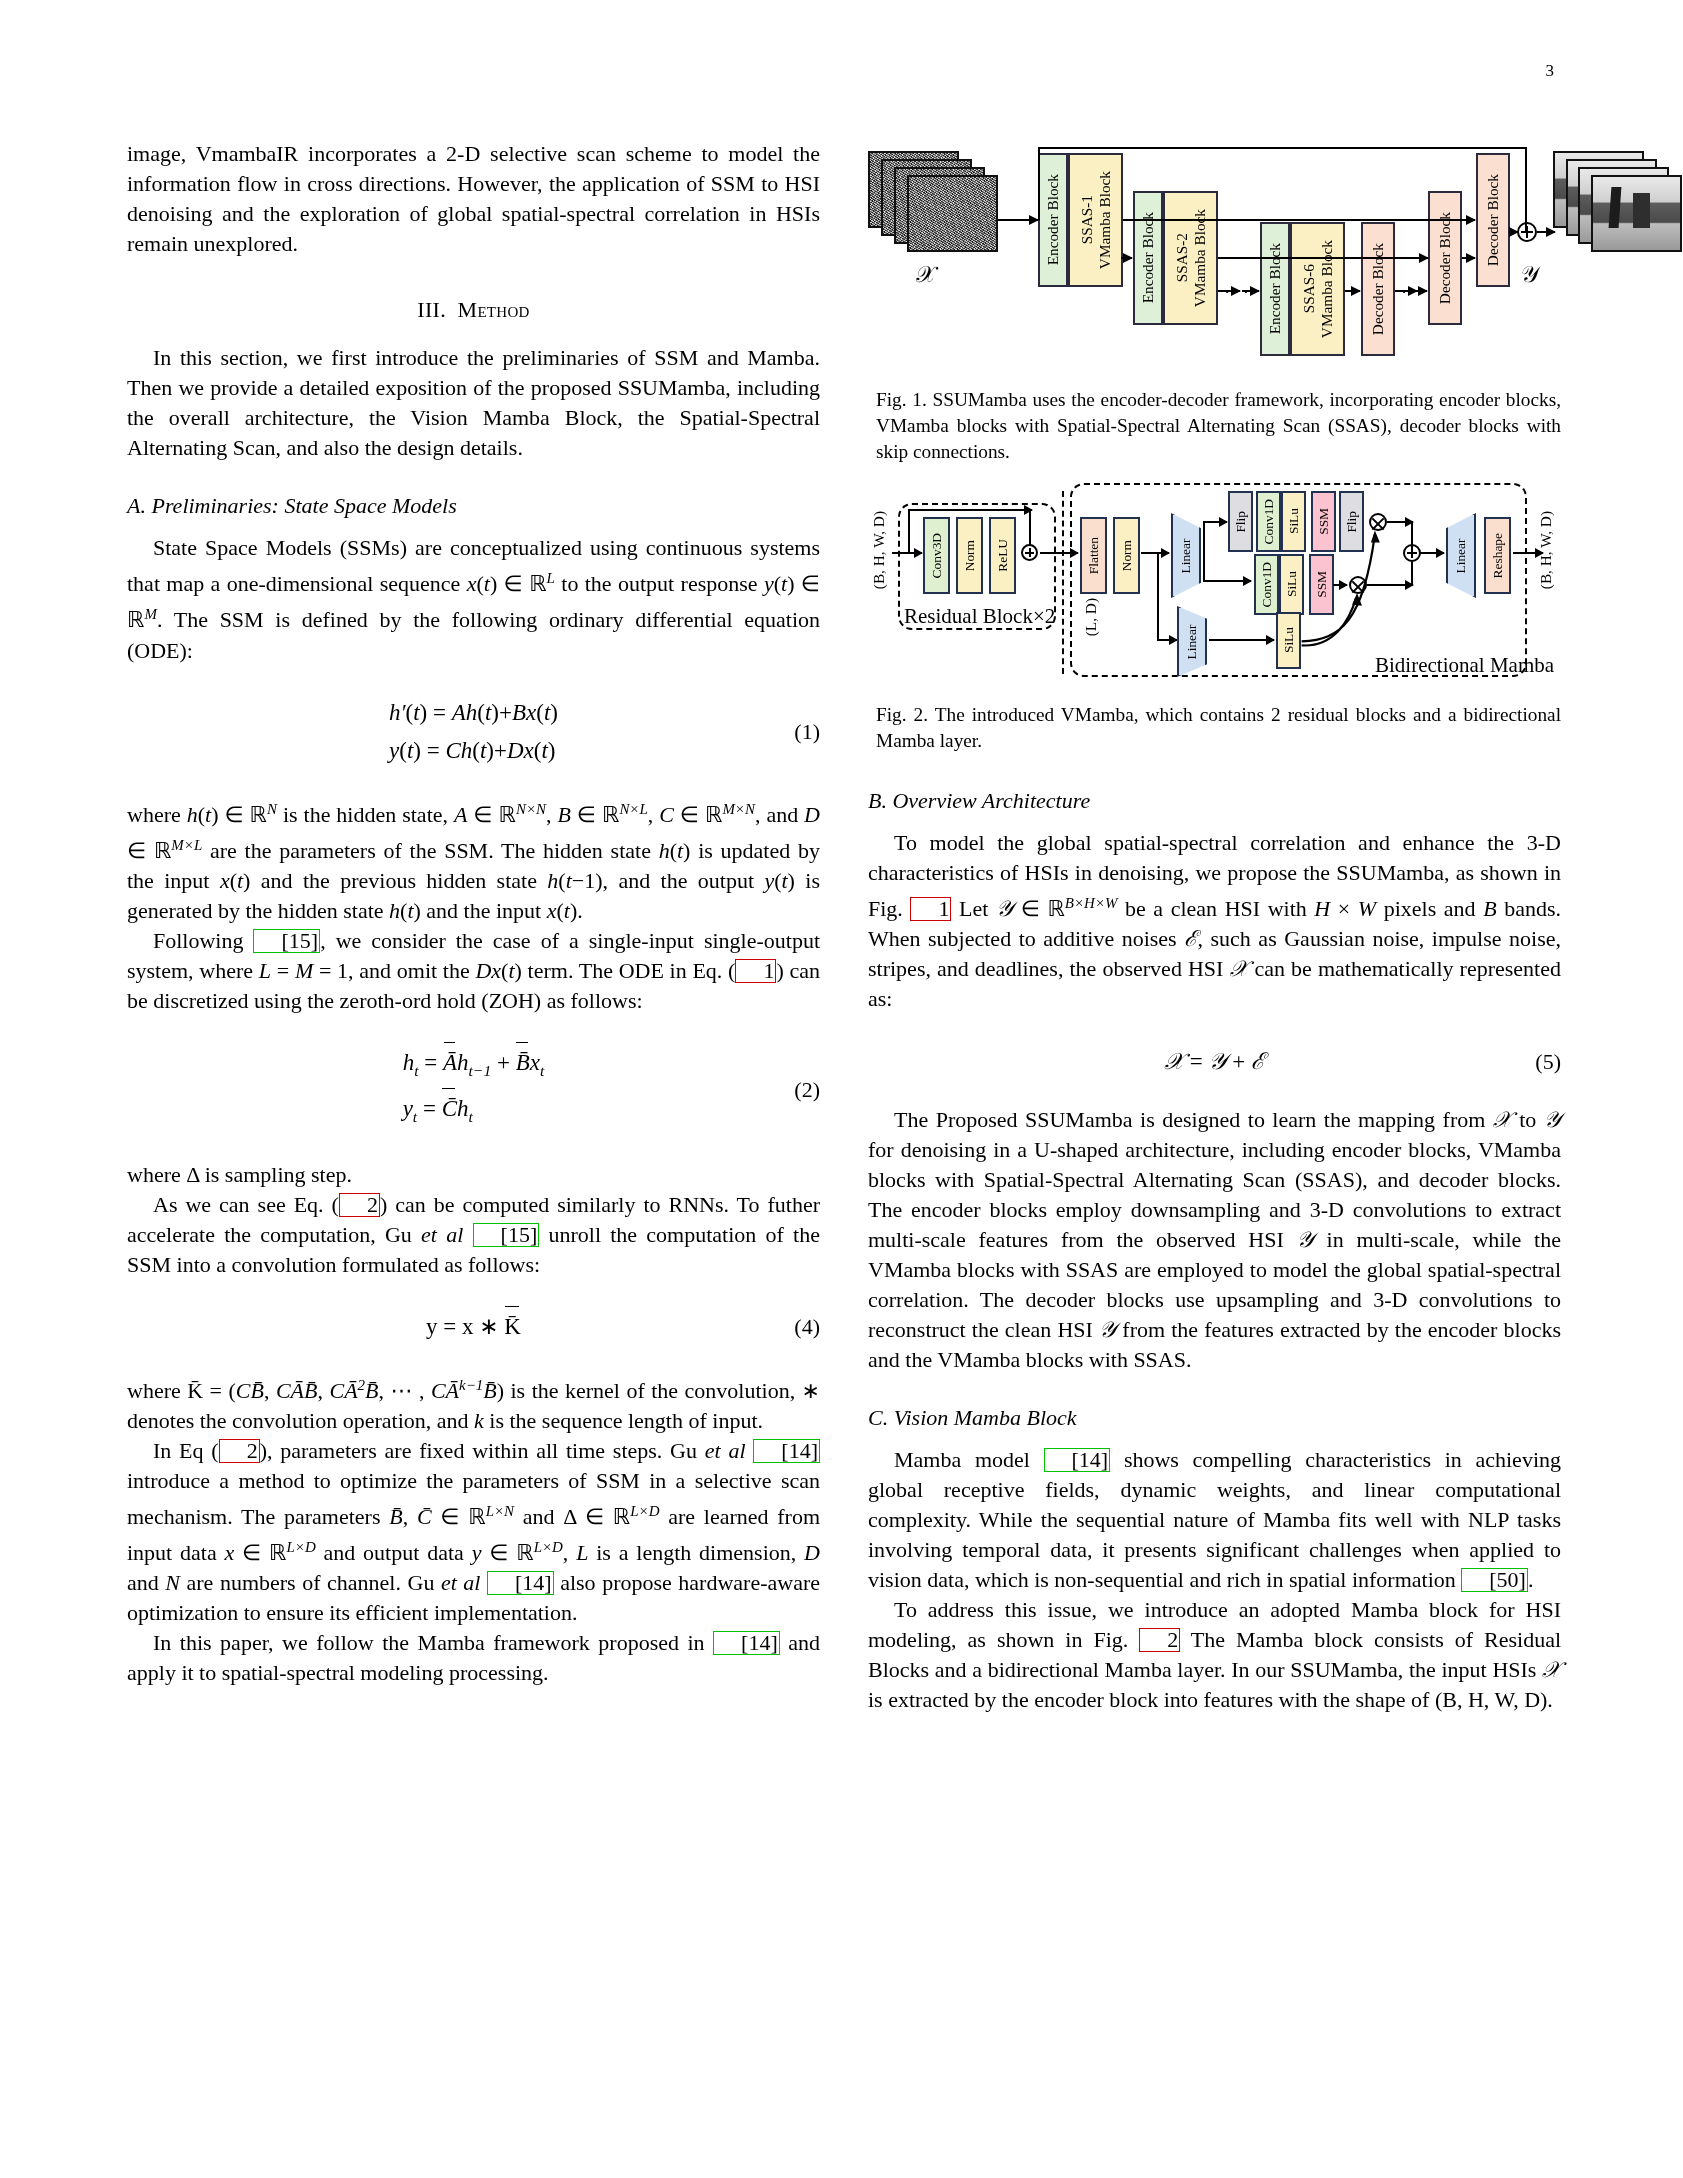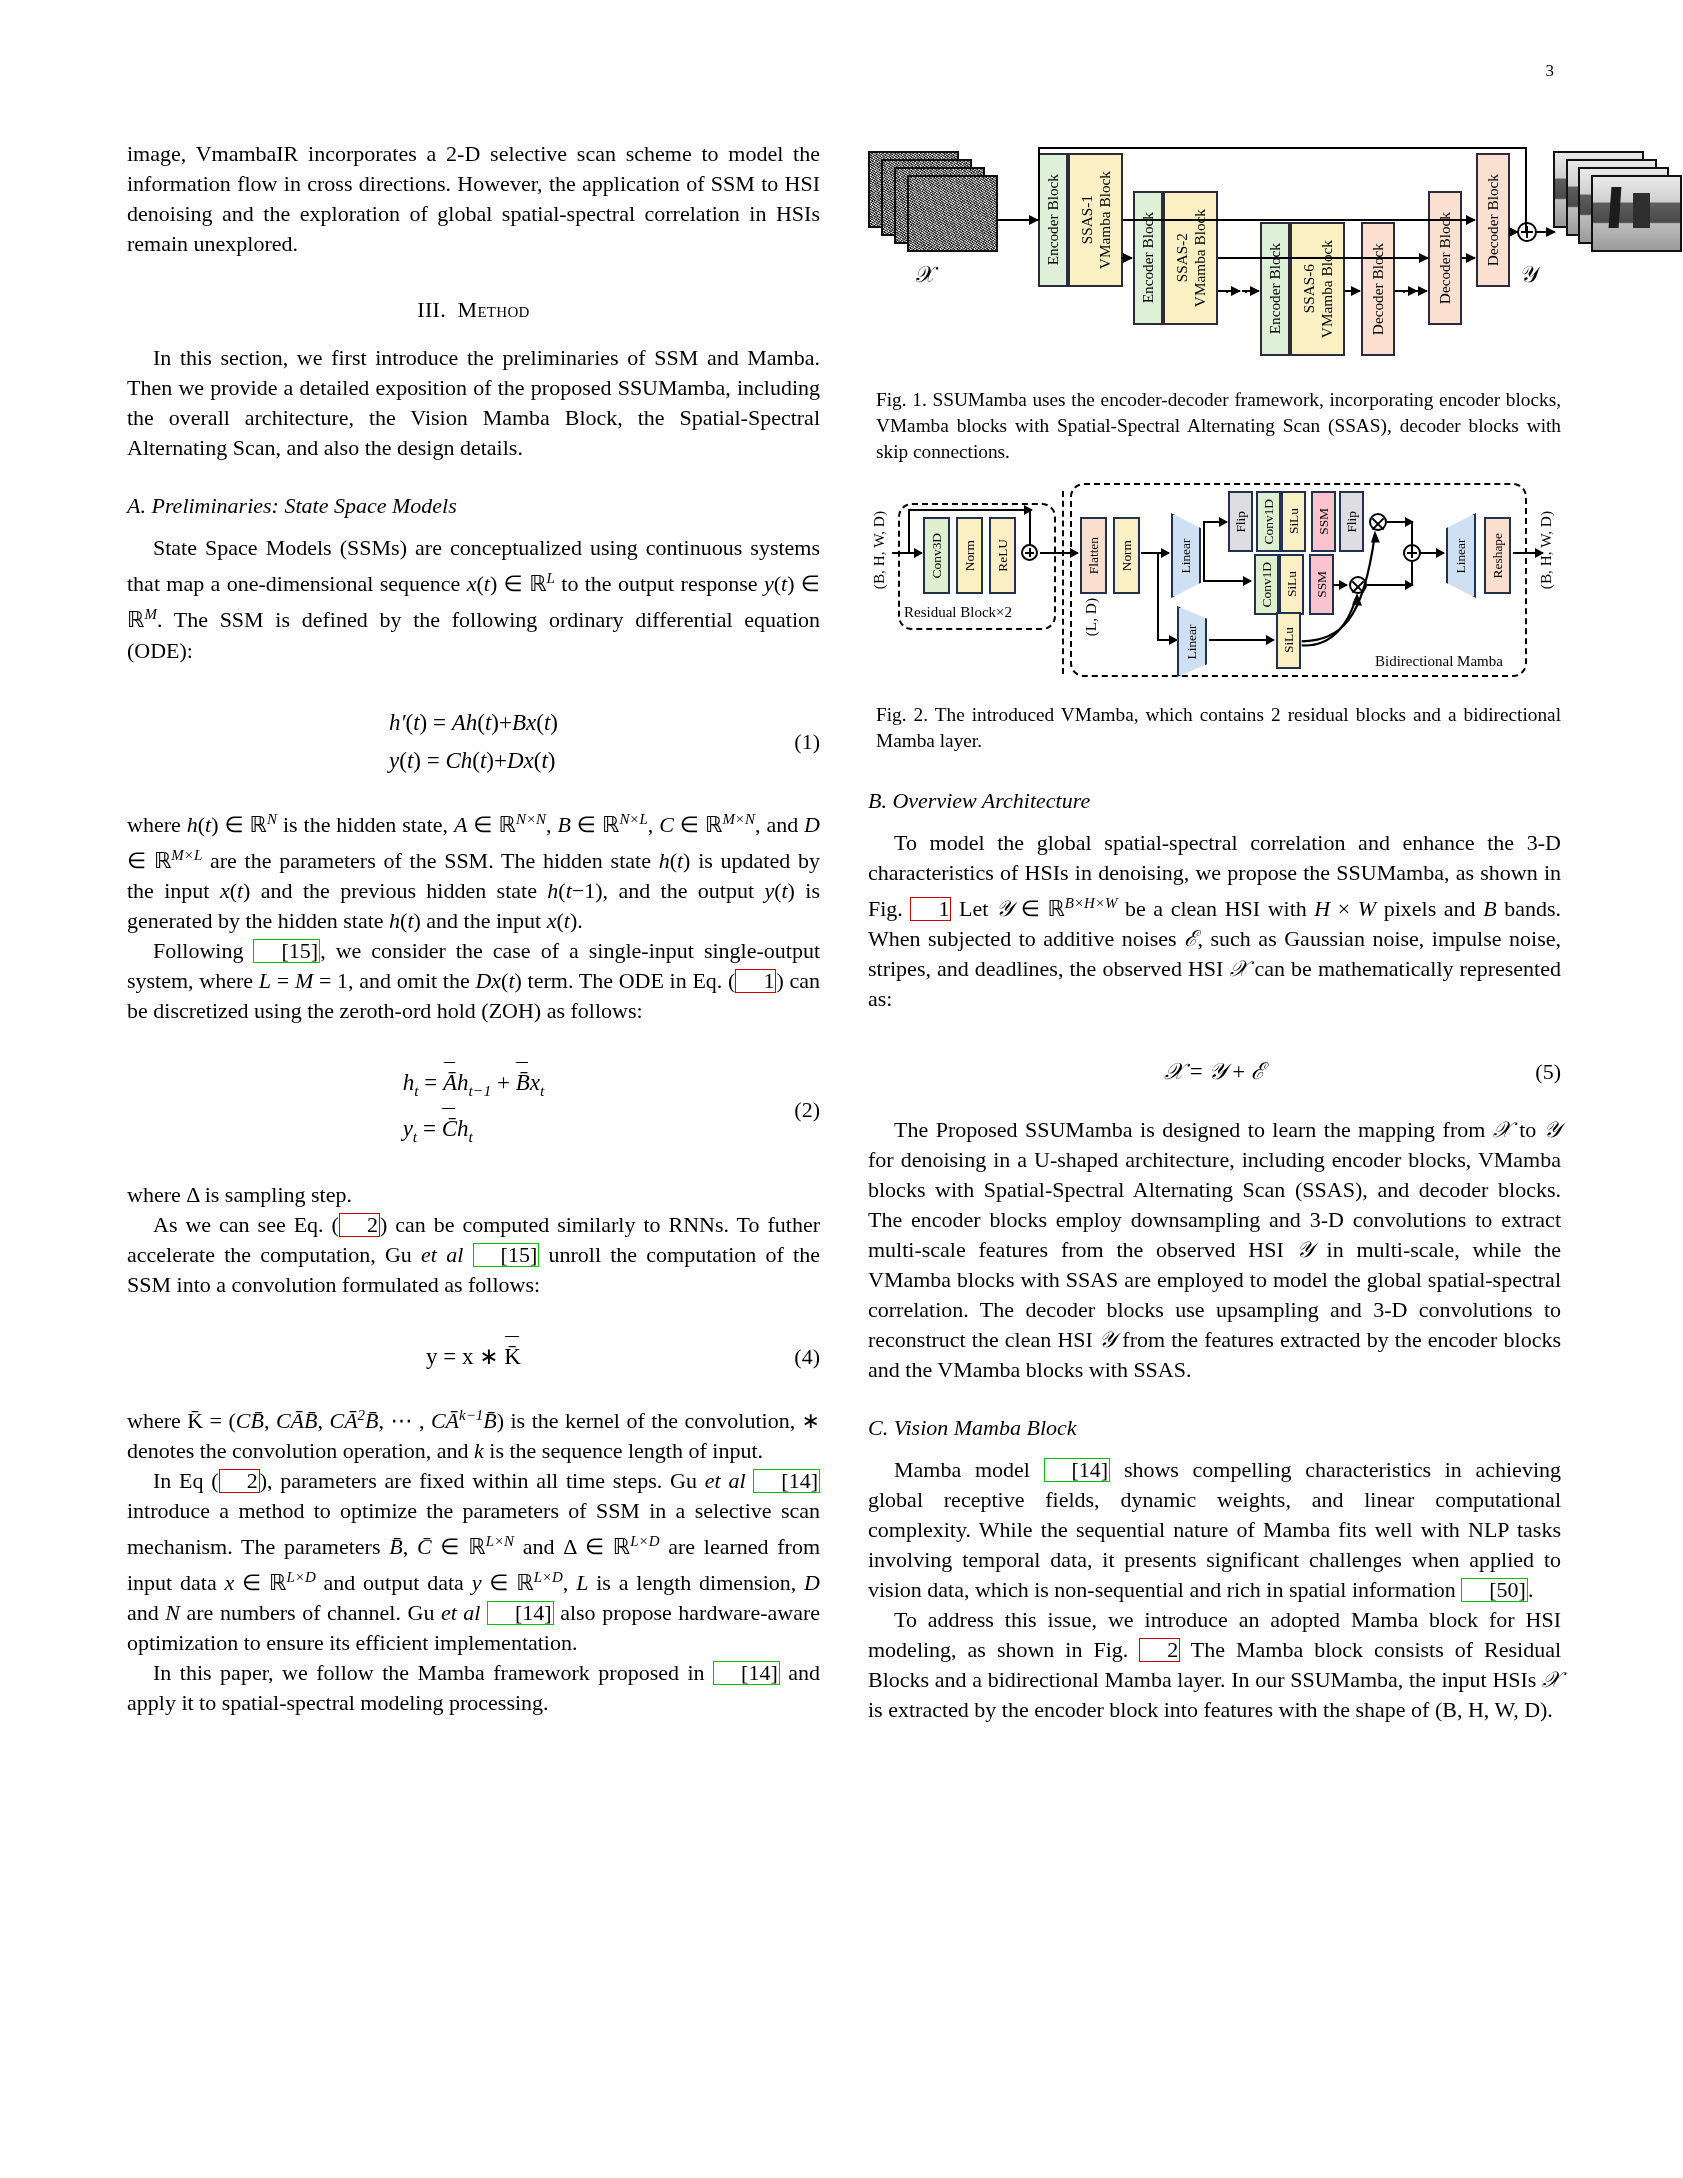--- a/index.html
+++ b/index.html
@@ -54,21 +54,21 @@
   sub { font-size:.68em; vertical-align:sub; font-style:italic;}
   .ovl { position:relative; display:inline-block; }
   .ovl::before {
     content:""; position:absolute; left:5%; right:12%; top:-.08em;
     border-top:1.4px solid #000;
   }
   .cal { font-family:"DejaVu Serif", serif; font-style:italic; }
 
   .eq-block {
     position:relative;
-    margin:38px 0 24px 0;
+    margin:28px 0 24px 0;
     font-size:23px;
   }
   .eq-lines { text-align:center; }
   .eq-line { line-height:38px; white-space:nowrap; }
   .eq-left { display:inline-block; text-align:left; }
   .eq-num {
     position:absolute; right:0; top:50%; transform:translateY(-50%);
     font-size:22px; font-style:normal;
   }
 
@@ -173,21 +173,21 @@
   .c-pink  { background:#fbc2d0; }
   .trap {
     position:absolute; background:#cfe0f2; border:2.2px solid #21314f;
   }
   .trap.right { clip-path:polygon(0 0, 100% 18%, 100% 82%, 0 100%); }
   .trap.left  { clip-path:polygon(0 18%, 100% 0, 100% 100%, 0 82%); }
   .trap span {
     position:absolute; left:50%; top:50%; transform:translate(-50%,-50%) rotate(-90deg);
     font-size:13.4px; white-space:nowrap;
   }
-  .flbl { position:absolute; font-size:15px; white-space:nowrap; }
+  .flbl { position:absolute; font-size:21px; white-space:nowrap; }
   .flblv {
     position:absolute; writing-mode:vertical-rl; transform:rotate(180deg);
     font-size:15.3px; white-space:nowrap;
   }
   .a2 { position:absolute; height:2.2px; background:#000; }
   .a2::after {
     content:""; position:absolute; right:-1px; top:-3.9px;
     border-left:9px solid #000; border-top:5px solid transparent; border-bottom:5px solid transparent;
   }
   .v2 { position:absolute; width:2.2px; background:#000; }

